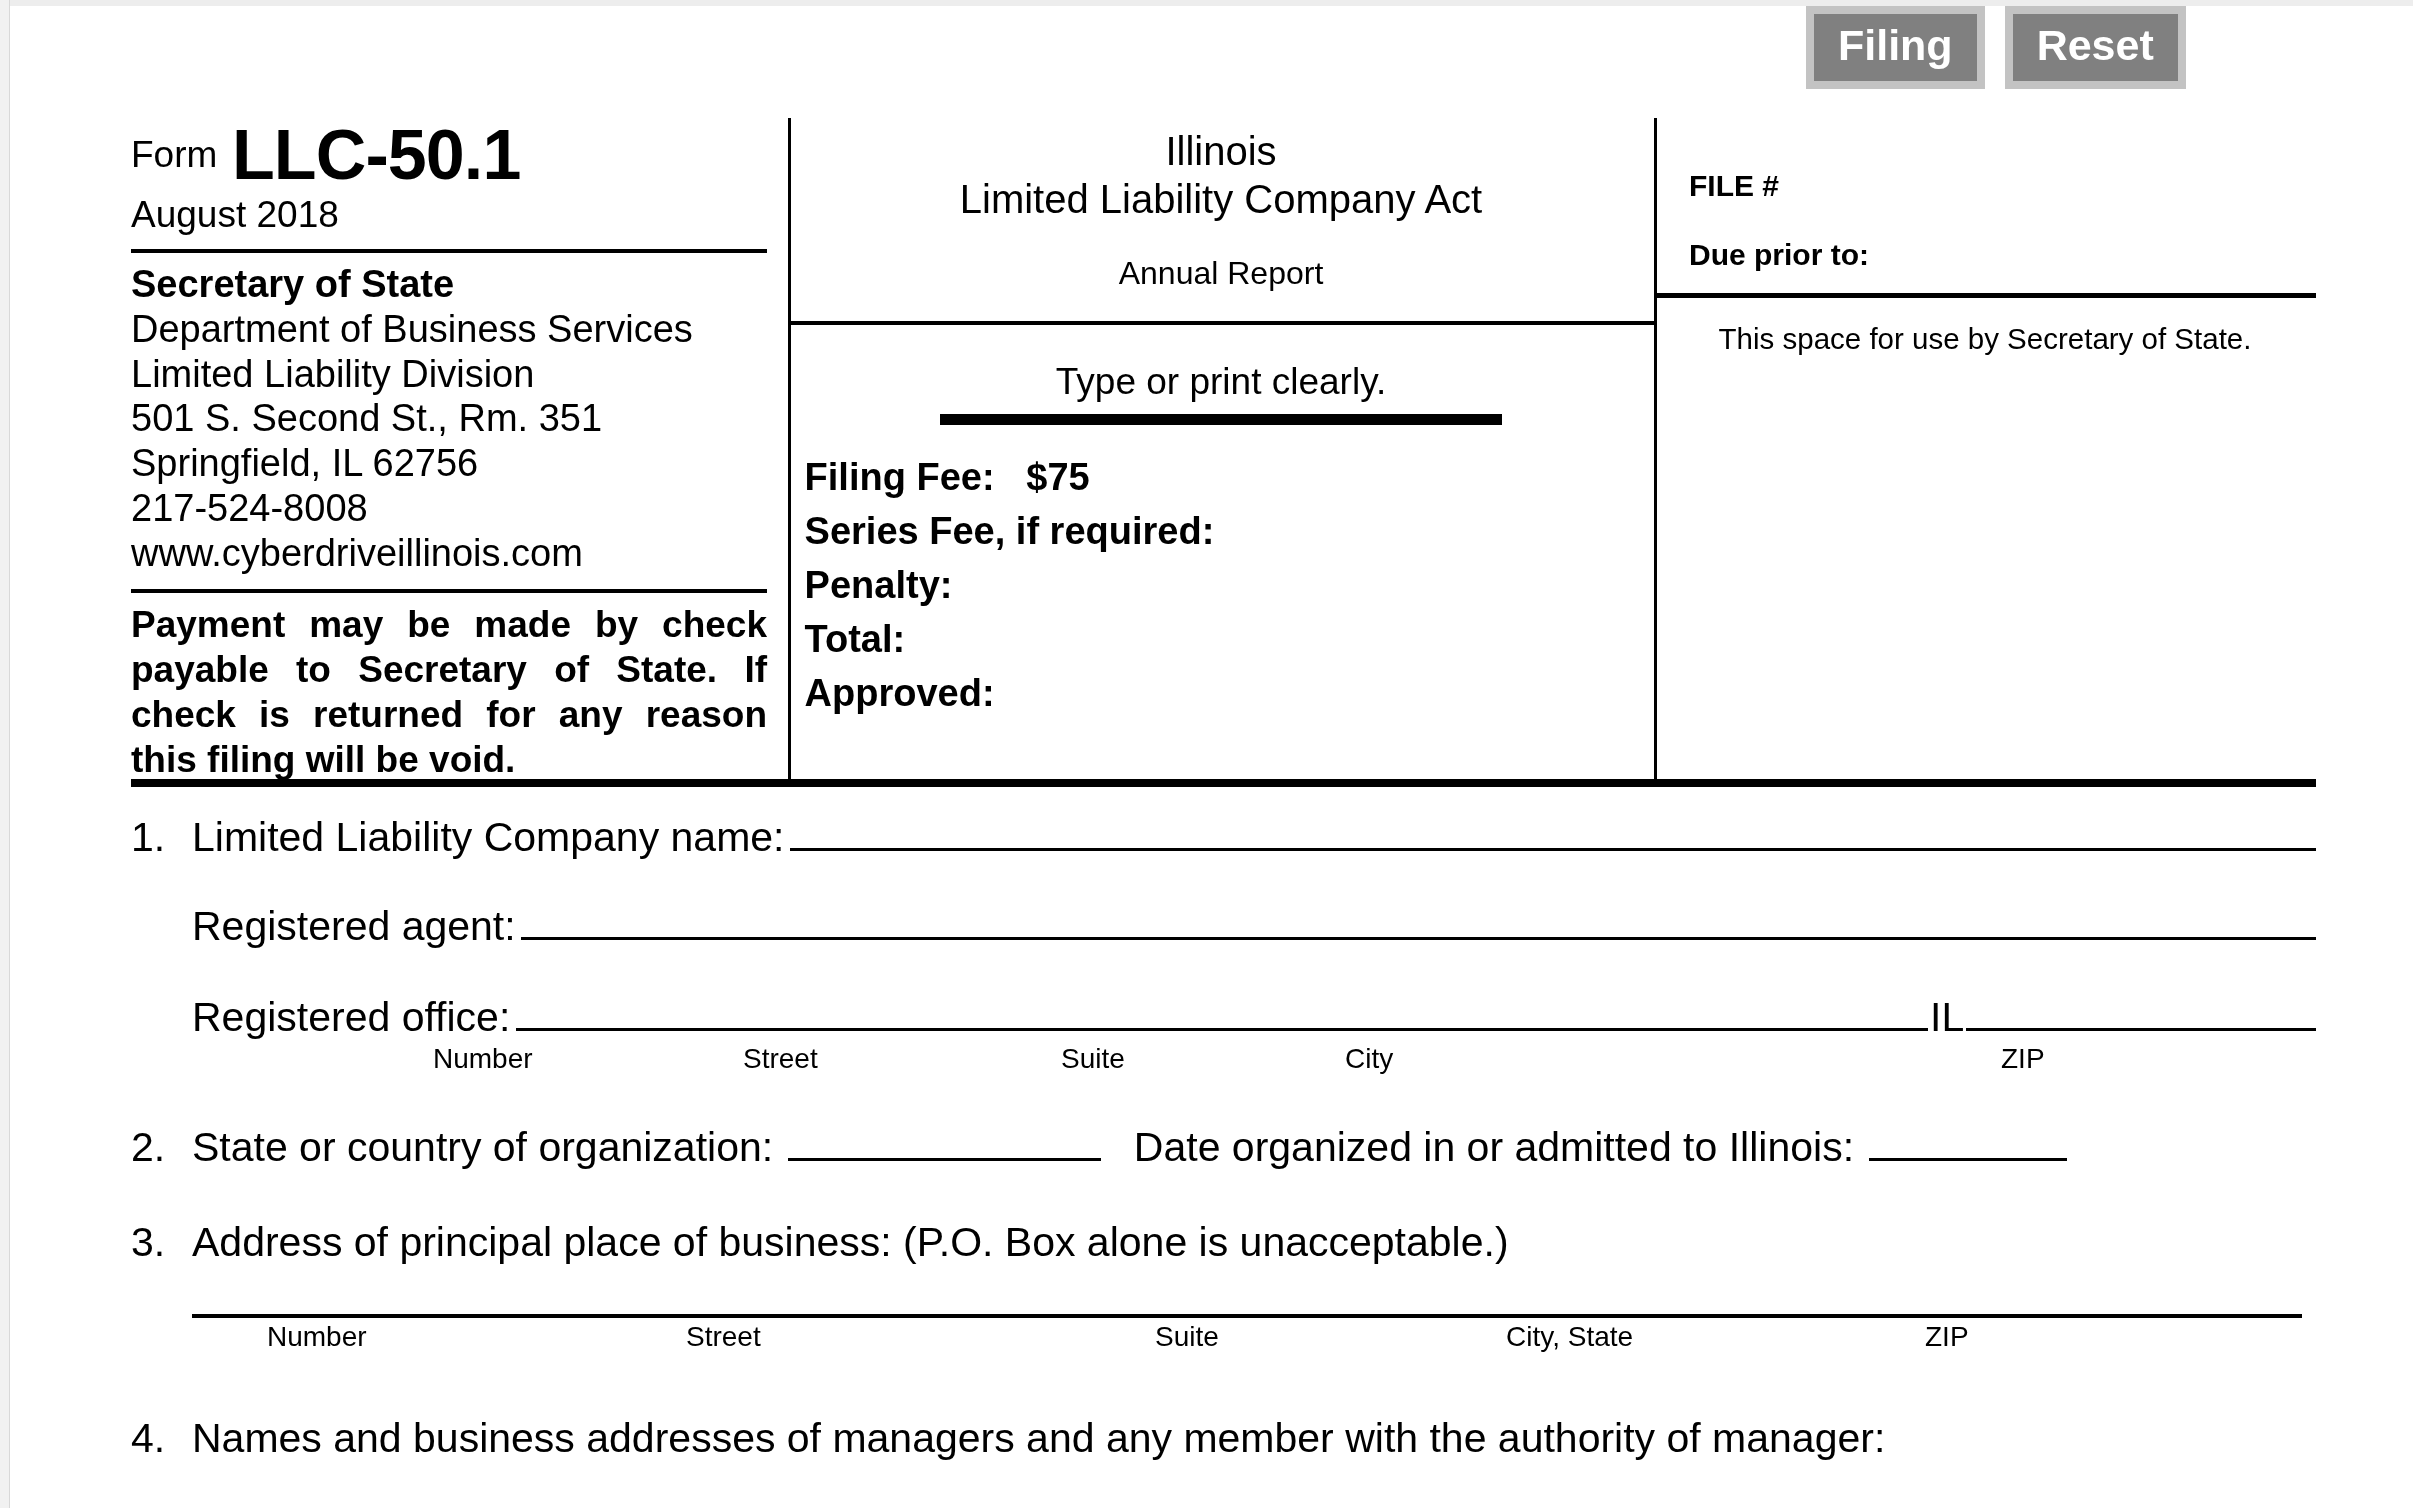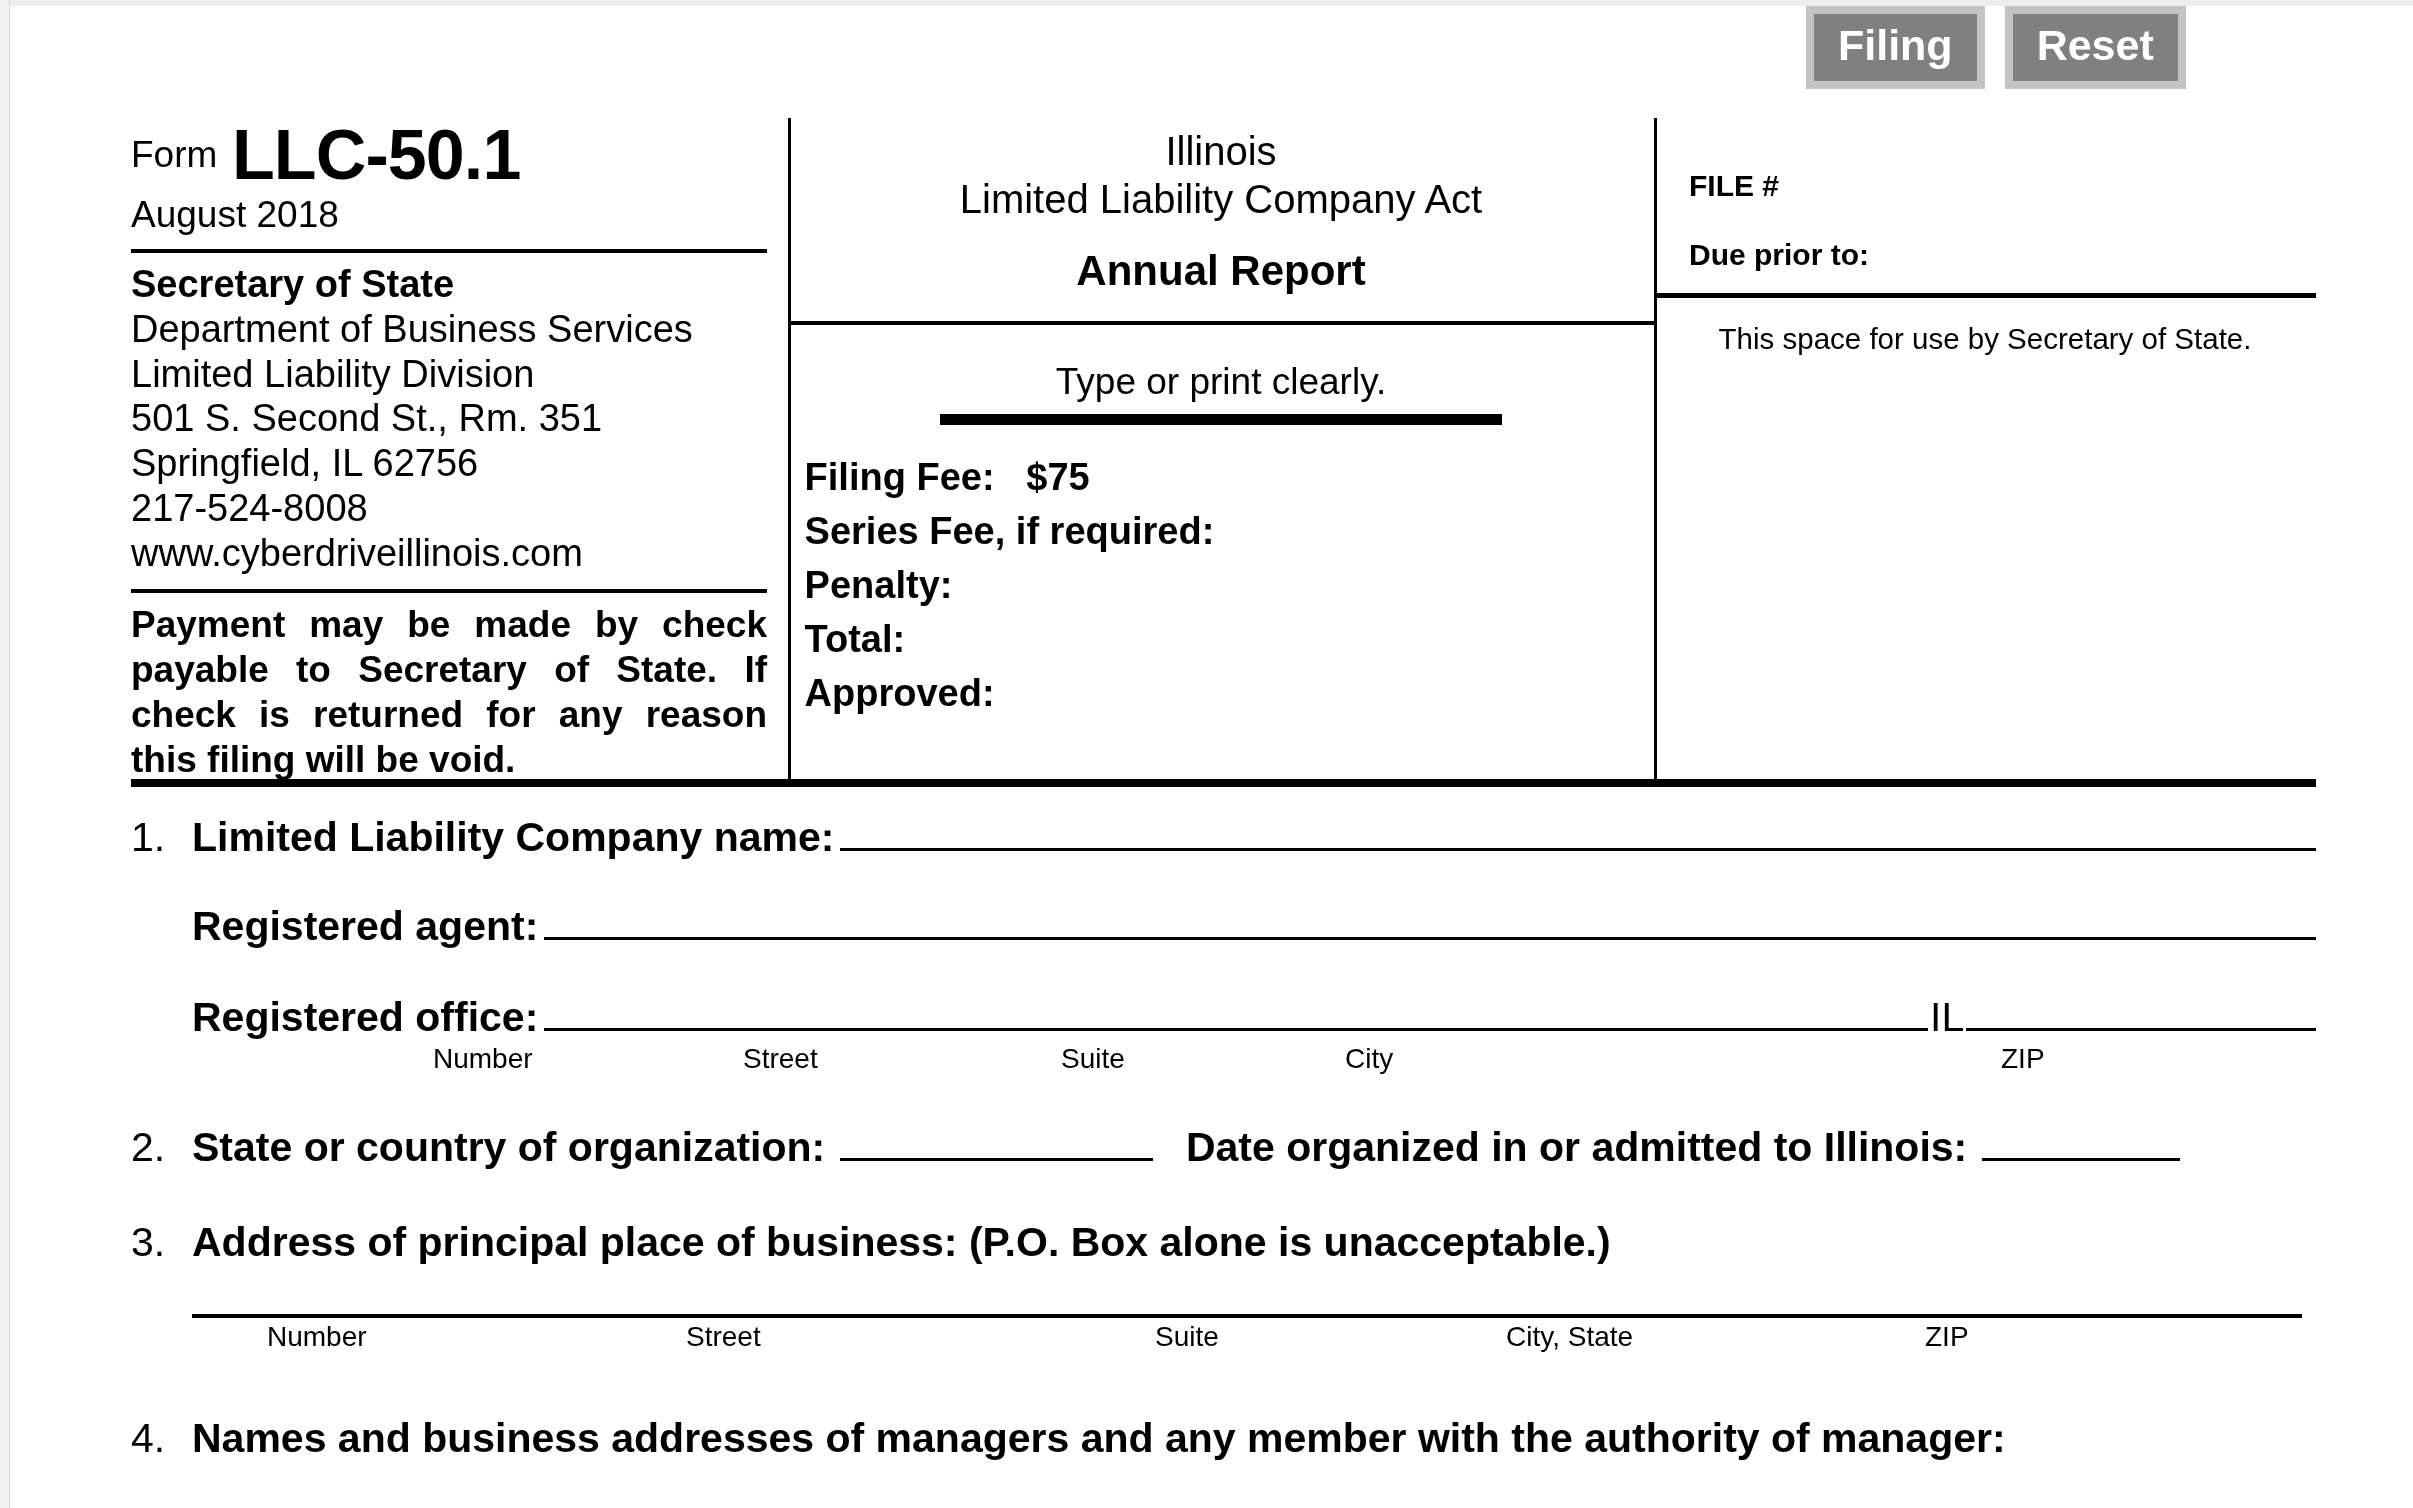--- a/index.html
+++ b/index.html
@@ -151,23 +151,23 @@
     border-bottom: 4.6px solid #000;
     box-sizing: border-box;
     padding-top: 9.2px;
     text-align: center;
   }
   .center-title {
     font-size: 40px;
     line-height: 1.2;
   }
   .center-subtitle {
-    font-size: 42px;
-    font-weight: bold;
-    margin-top: 24px;
+    font-size: 32px;
+    font-weight: normal;
+    margin-top: 32px;
   }
   .center-bottom {
     padding-top: 36px;
     text-align: center;
   }
   .type-clearly {
     font-size: 37px;
   }
   .thick-underline {
     width: 562px;
@@ -236,21 +236,20 @@
   .item-num {
     width: 61px;
     flex: 0 0 61px;
   }
   .item-indent {
     width: 61px;
     flex: 0 0 61px;
   }
   .item-label {
     flex: 0 0 auto;
-    font-weight: bold;
   }
   .fill {
     flex: 1 1 auto;
     border-bottom: 3.7px solid #000;
     height: 37px;
     margin-left: 5.5px;
   }
   .fill-fixed {
     flex: 0 0 auto;
     border-bottom: 3.7px solid #000;

